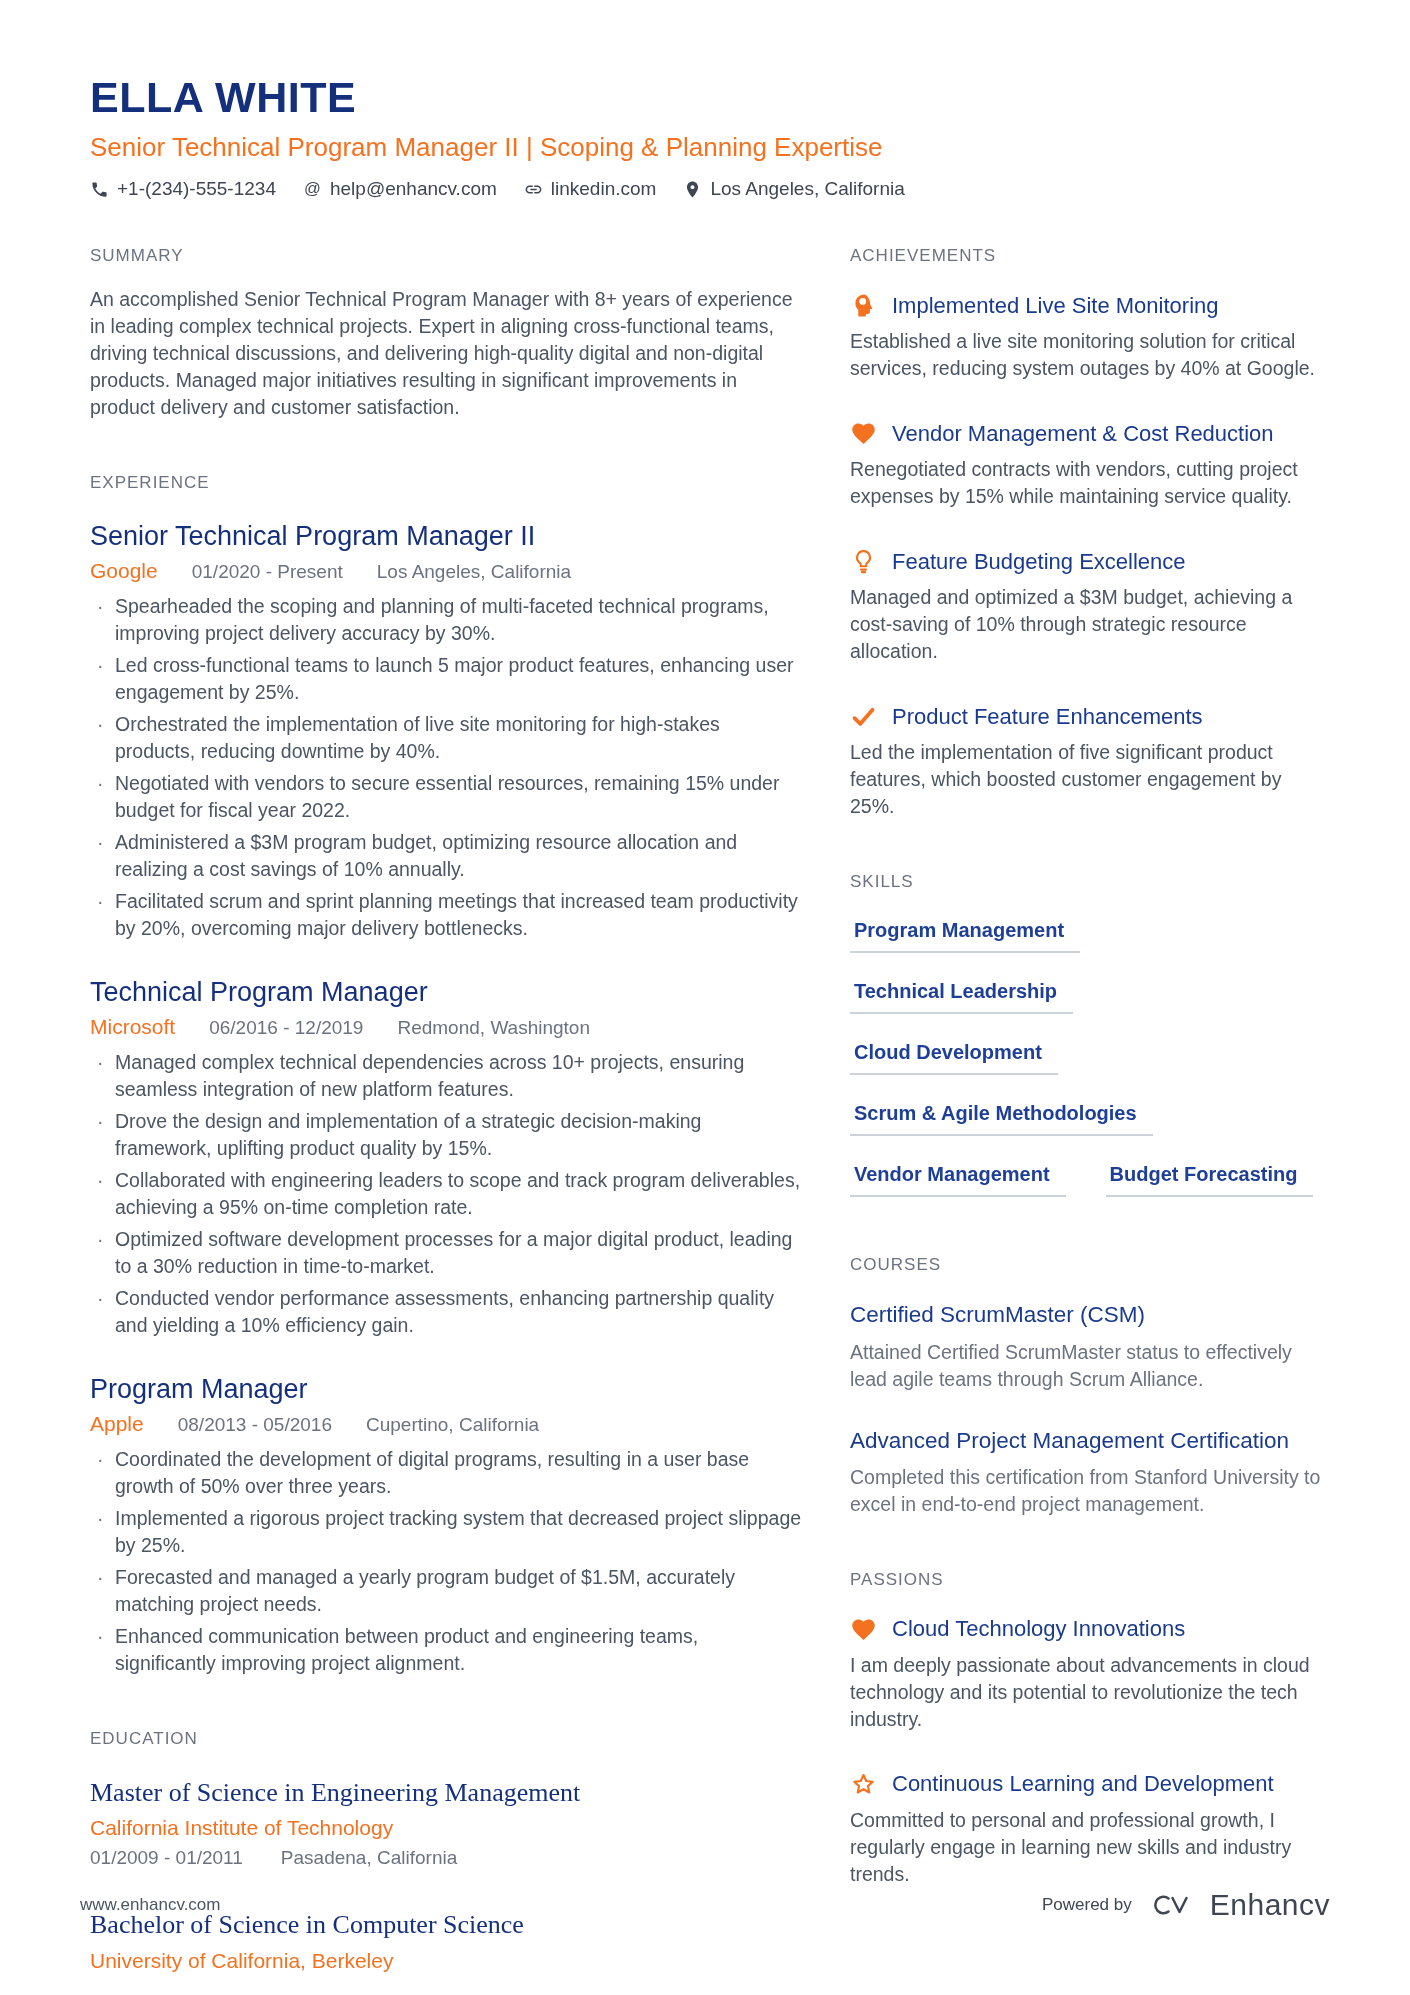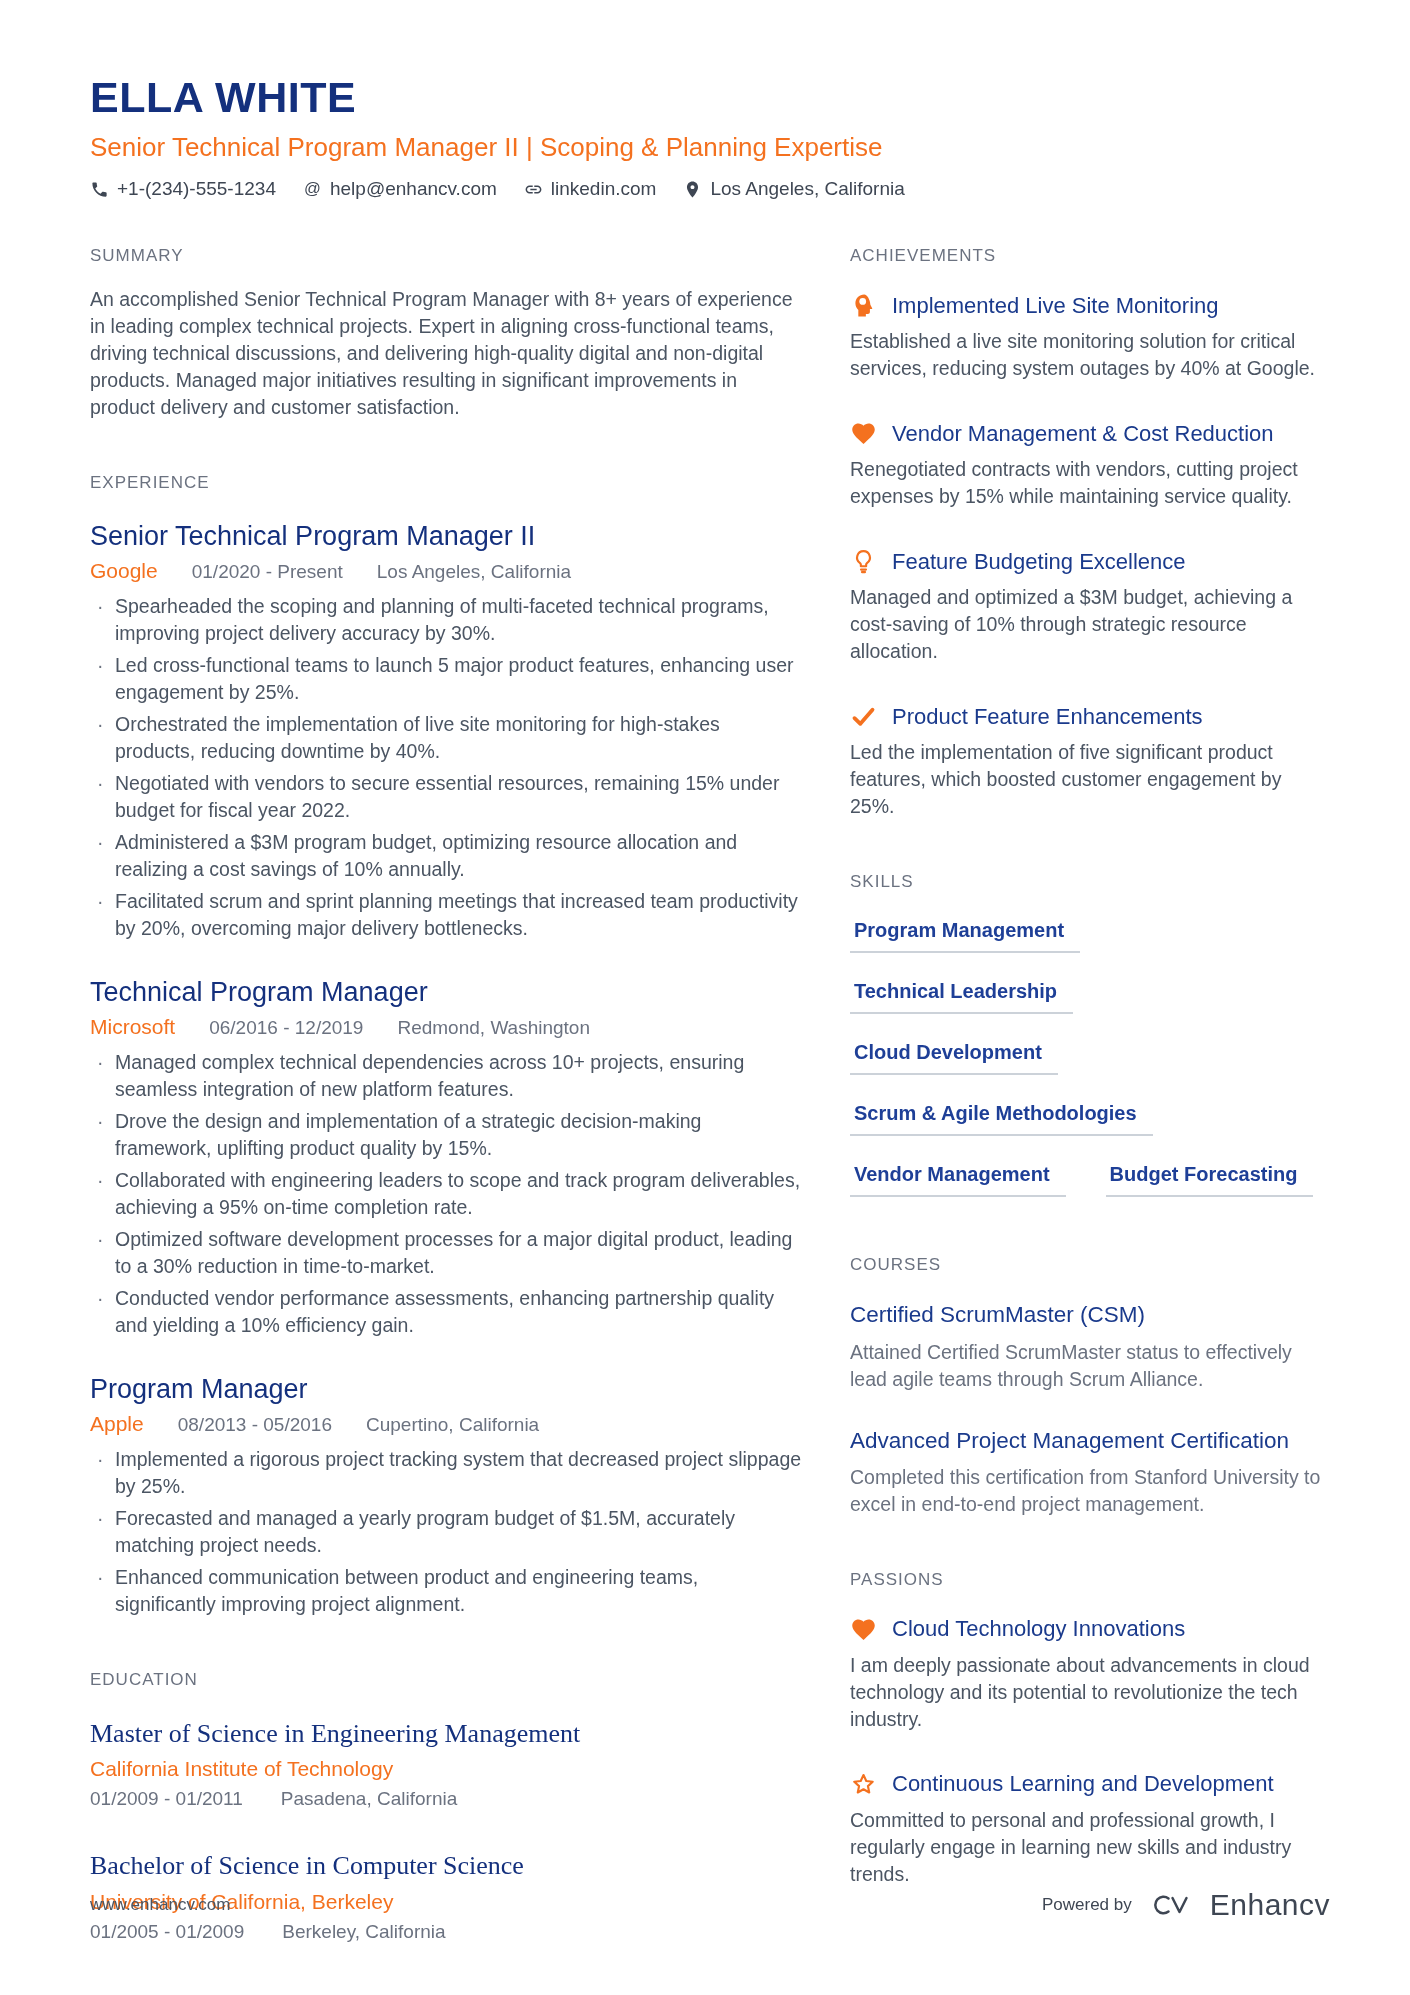--- a/index.html
+++ b/index.html
@@ -127,21 +127,21 @@
   }
 
   
   .course { margin-top: 26px; }
   .course-title { font-size: 22.5px; color: #1a3a8c; font-weight: 400; line-height: 1.25; }
   .course-text { margin-top: 9px; font-size: 19.5px; line-height: 27px; color: #6b7280; }
 
   
   .footer {
     position: absolute;
-    left: 90px;
+    left: 80px;
     right: 80px;
     bottom: 62px;
     display: flex;
     justify-content: space-between;
     align-items: center;
   }
   .site { font-size: 17px; color: #4b5563; }
   .powered { display: flex; align-items: center; gap: 16px; }
   .powered-label { font-size: 17px; color: #3e4653; }
   .brand-logo { width: 46px; height: 28px; display: block; }
@@ -229,20 +229,21 @@
         </div>
 
         <div class="job" style="margin-top:34px">
           <div class="job-title">Program Manager</div>
           <div class="job-meta">
             <span class="company">Apple</span>
             <span class="meta-gray">08/2013 - 05/2016</span>
             <span class="meta-gray">Cupertino, California</span>
           </div>
           <ul class="bullets">
+            <li>Coordinated the development of digital programs, resulting in a user base growth of 50% over three years.</li>
             <li>Implemented a rigorous project tracking system that decreased project slippage by 25%.</li>
             <li>Forecasted and managed a yearly program budget of $1.5M, accurately matching project needs.</li>
             <li>Enhanced communication between product and engineering teams, significantly improving project alignment.</li>
           </ul>
         </div>
       </div>
 
       <div class="section">
         <div class="sec-label">EDUCATION</div>
 

